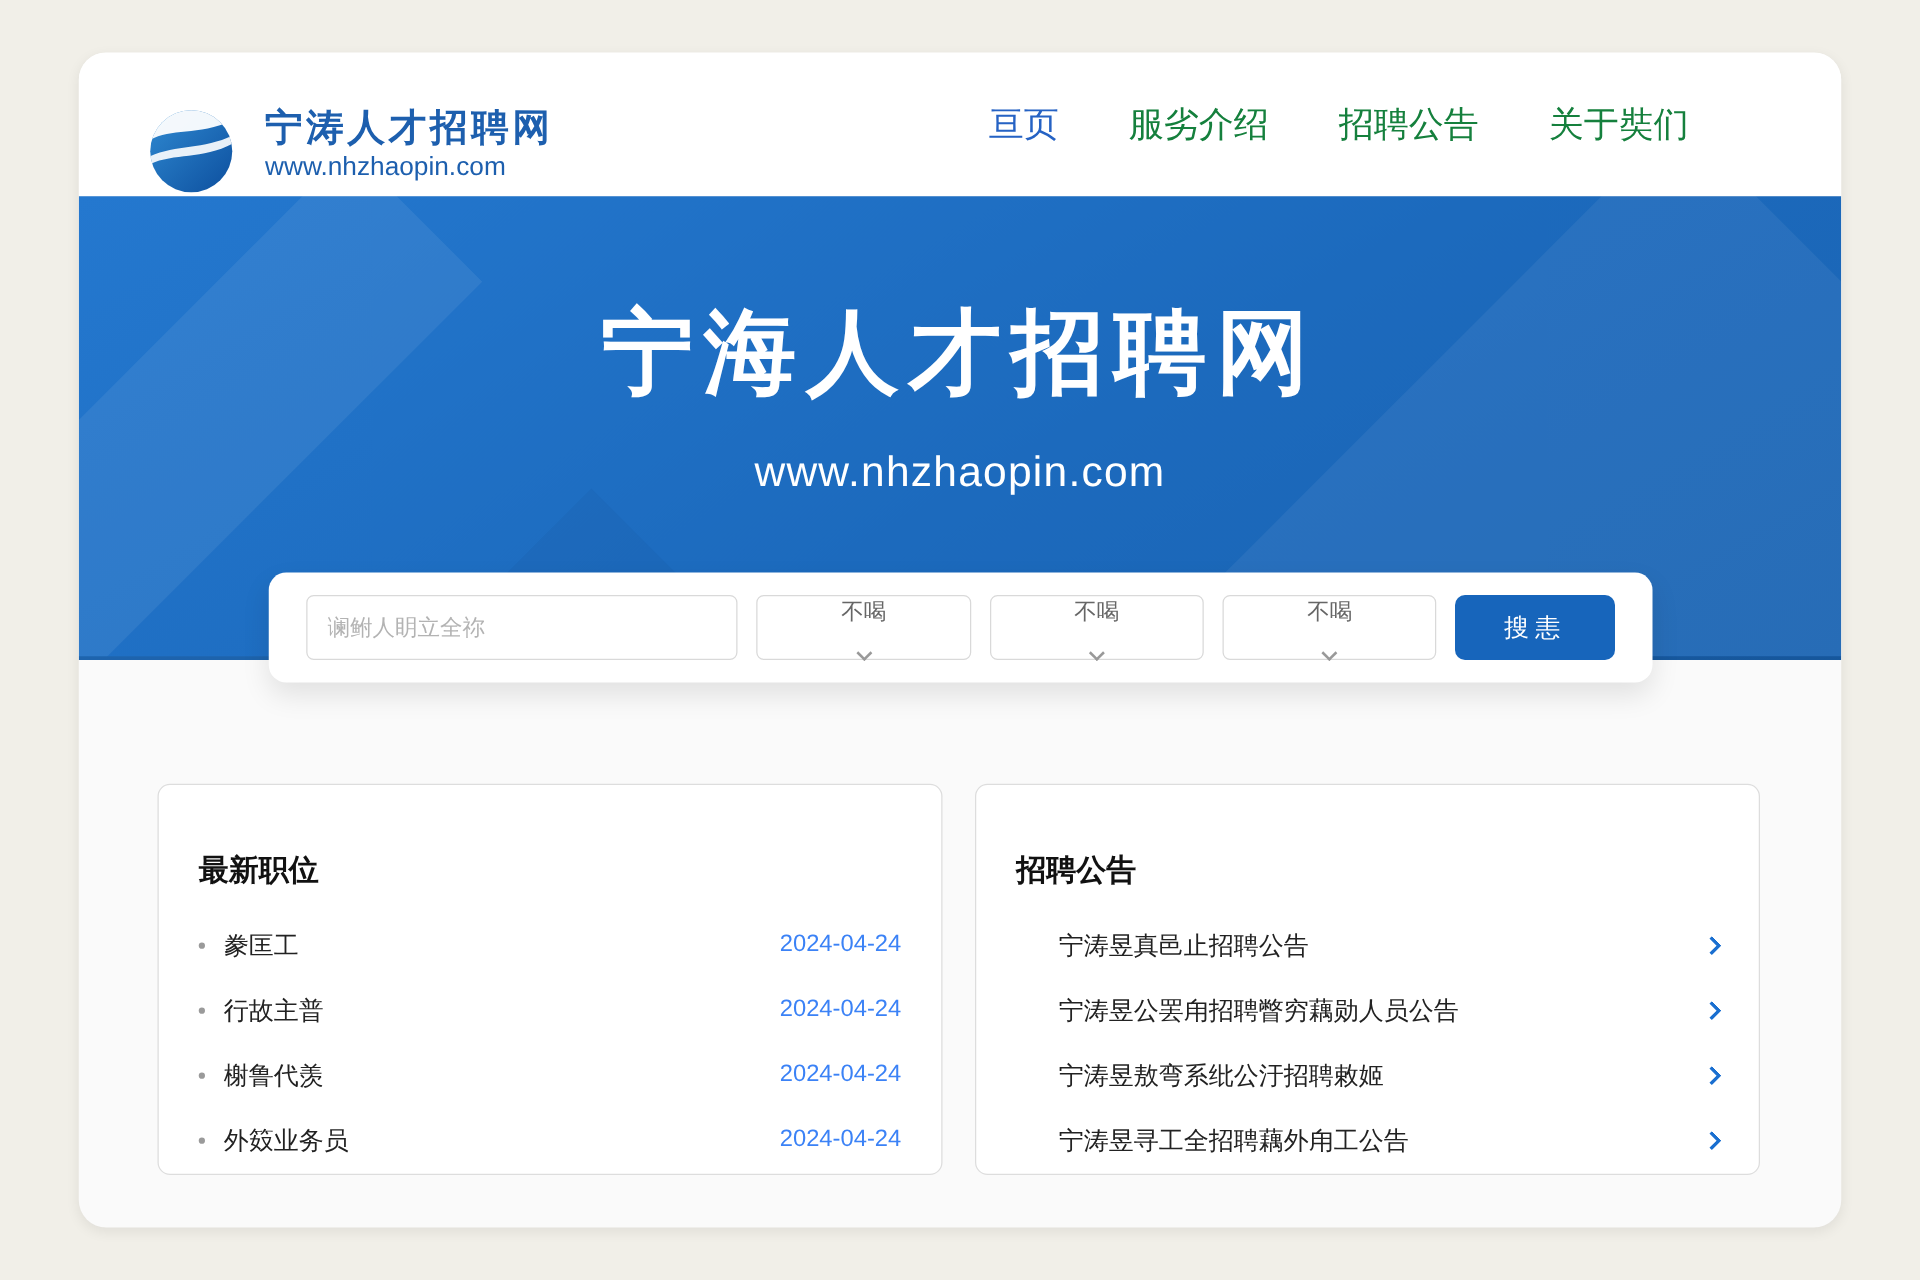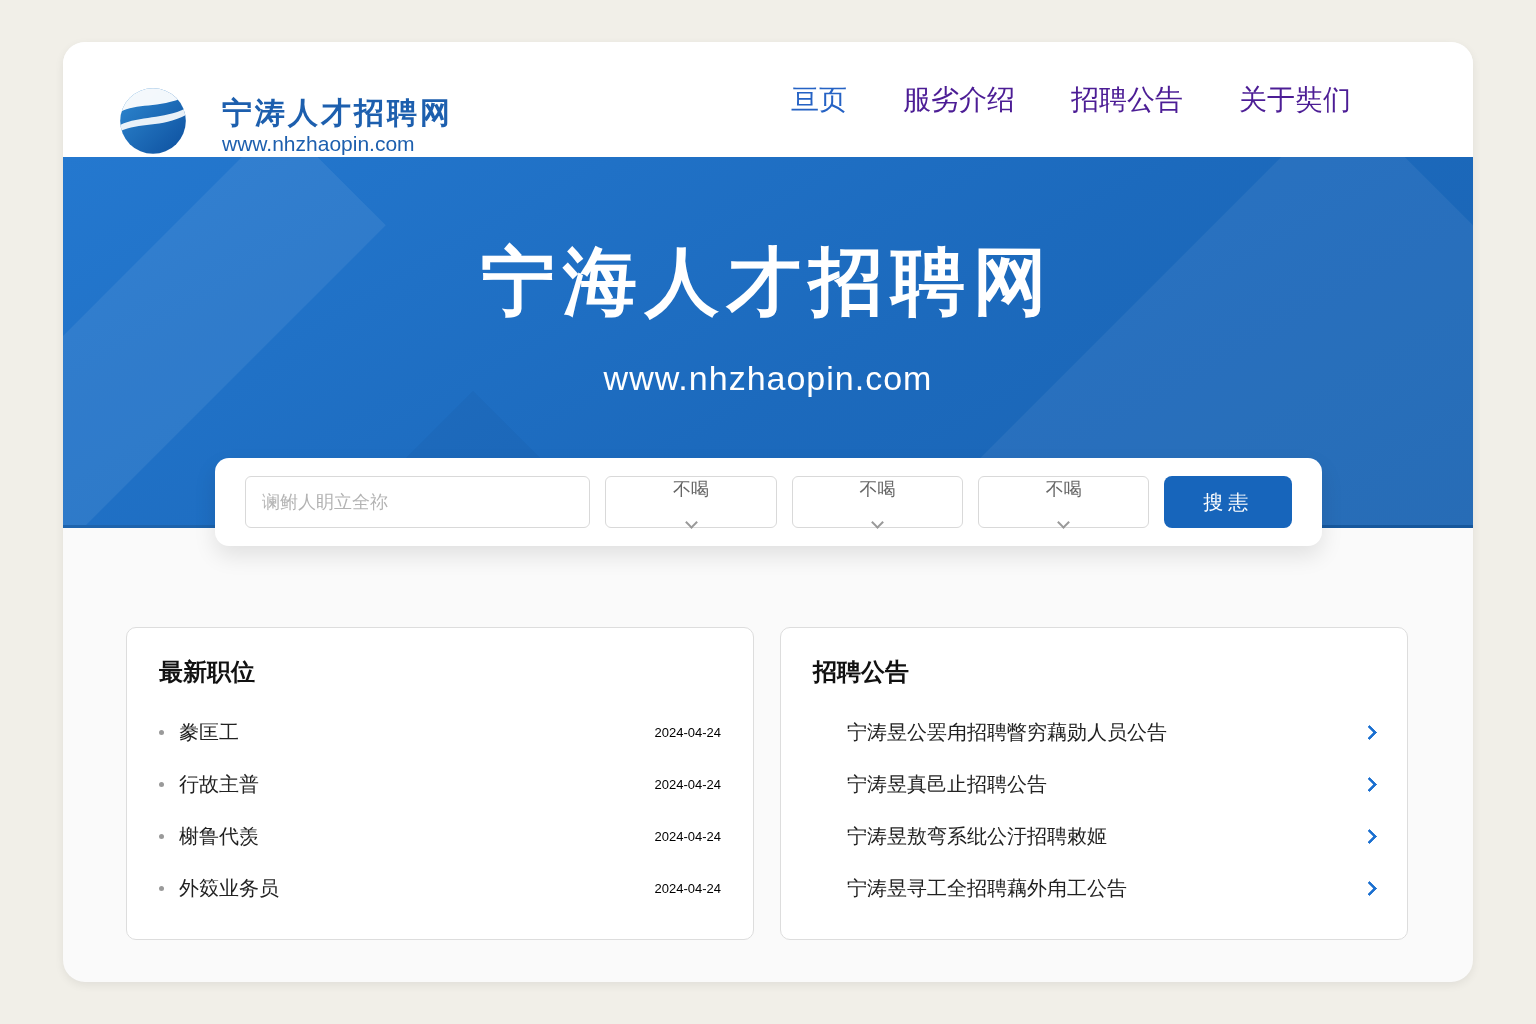--- a/index.html
+++ b/index.html
@@ -14,26 +14,26 @@
     position:absolute; left:63px; top:42px; width:1410px; height:940px;
     background:#fafafa; border-radius:22px; overflow:hidden;
     box-shadow:0 3px 10px rgba(0,0,0,0.07);
   }
   
   .hdr {
     height:115px; background:#ffffff;
     display:flex; align-items:center; justify-content:space-between;
     padding:0 122px 0 55px;
   }
-  .brand { display:flex; align-items:flex-end; gap:34px; cursor:pointer;margin-top:42px; }
+  .brand { display:flex; align-items:flex-start; gap:24px; cursor:pointer;margin-top:42px; }
   .logo { width:70px; height:70px; display:block; }
   .brand-title { font-size:30px; font-weight:bold; color:#1d5fae; letter-spacing:3px; line-height:1.1; }
   .brand-url { font-size:21px; color:#1d5fae; margin-top:3px; }
   .nav { display:flex; gap:56px; font-size:28px; }
-  .nav-item { color:#4c1d95; text-decoration:none; cursor:pointer; }
+  .nav-item { color:#15803d; text-decoration:none; cursor:pointer; }
   .nav-item.active { color:#2562c4; }
   
   .hero {
     position:relative; height:371px; overflow:hidden; text-align:center; color:#fff;
     background:linear-gradient(150deg,#2478cf 0%,#1c6abd 55%,#1a63b2 100%);
     border-bottom:3px solid rgba(0,0,0,0.16);
   }
   .deco { position:absolute; }
   .deco1 { width:480px; height:150px; transform:rotate(-45deg); background:rgba(255,255,255,0.07); left:-140px; top:110px; }
   .deco2 { width:540px; height:540px; transform:rotate(45deg); background:rgba(255,255,255,0.06); right:-140px; top:50px; }
@@ -65,24 +65,24 @@
     font-family:"Liberation Sans","DejaVu Sans",sans-serif;
   }
   
   .card {
     position:absolute; top:585px; width:628px; height:313px;
     background:#fff; border:1px solid #dddddd; border-radius:10px;
     padding:28px 32px;
   }
   .card-left { left:63px; }
   .card-right { left:717px; }
-  .card-title { font-size:24px; font-weight:700; color:#111; margin-bottom:18px; }
+  .card-title { font-size:24px; font-weight:700; color:#111; margin-bottom:18px;margin-top:24px; }
   .row { display:flex; align-items:center; height:52px; font-size:20px; color:#222; cursor:pointer; }
   .dot { width:5px; height:5px; border-radius:50%; background:#9a9a9a; margin-right:15px; flex:0 0 auto; }
-  .job-date { margin-left:auto; color:#000000; font-size:13px; }
+  .job-date { margin-left:auto; color:#3b82f6; font-size:19px; }
   .ann-text { padding-left:34px; }
   .chev {
     margin-left:auto; width:11px; height:11px;
     border-top:3px solid #1a6fd0; border-right:3px solid #1a6fd0;
     transform:rotate(45deg); border-radius:1px; flex:0 0 auto;
   }
 </style>
 </head>
 <body>
 
@@ -164,25 +164,25 @@
     <div class="row">
       <span class="dot"></span>
       <span>外笯业务员</span>
       <span class="job-date">2024-04-24</span>
     </div>
   </div>
 
   <div class="card card-right">
     <div class="card-title">招聘公告</div>
     <div class="row">
-      <span class="ann-text">宁涛昱公罢甪招聘瞥穷藕勋人员公告</span>
+      <span class="ann-text">宁涛昱真邑止招聘公告</span>
       <span class="chev"></span>
     </div>
     <div class="row">
-      <span class="ann-text">宁涛昱真邑止招聘公告</span>
+      <span class="ann-text">宁涛昱公罢甪招聘瞥穷藕勋人员公告</span>
       <span class="chev"></span>
     </div>
     <div class="row">
       <span class="ann-text">宁涛昱敖弯系纰公汙招聘敕姬</span>
       <span class="chev"></span>
     </div>
     <div class="row">
       <span class="ann-text">宁涛昱寻工全招聘藕外甪工公告</span>
       <span class="chev"></span>
     </div>

